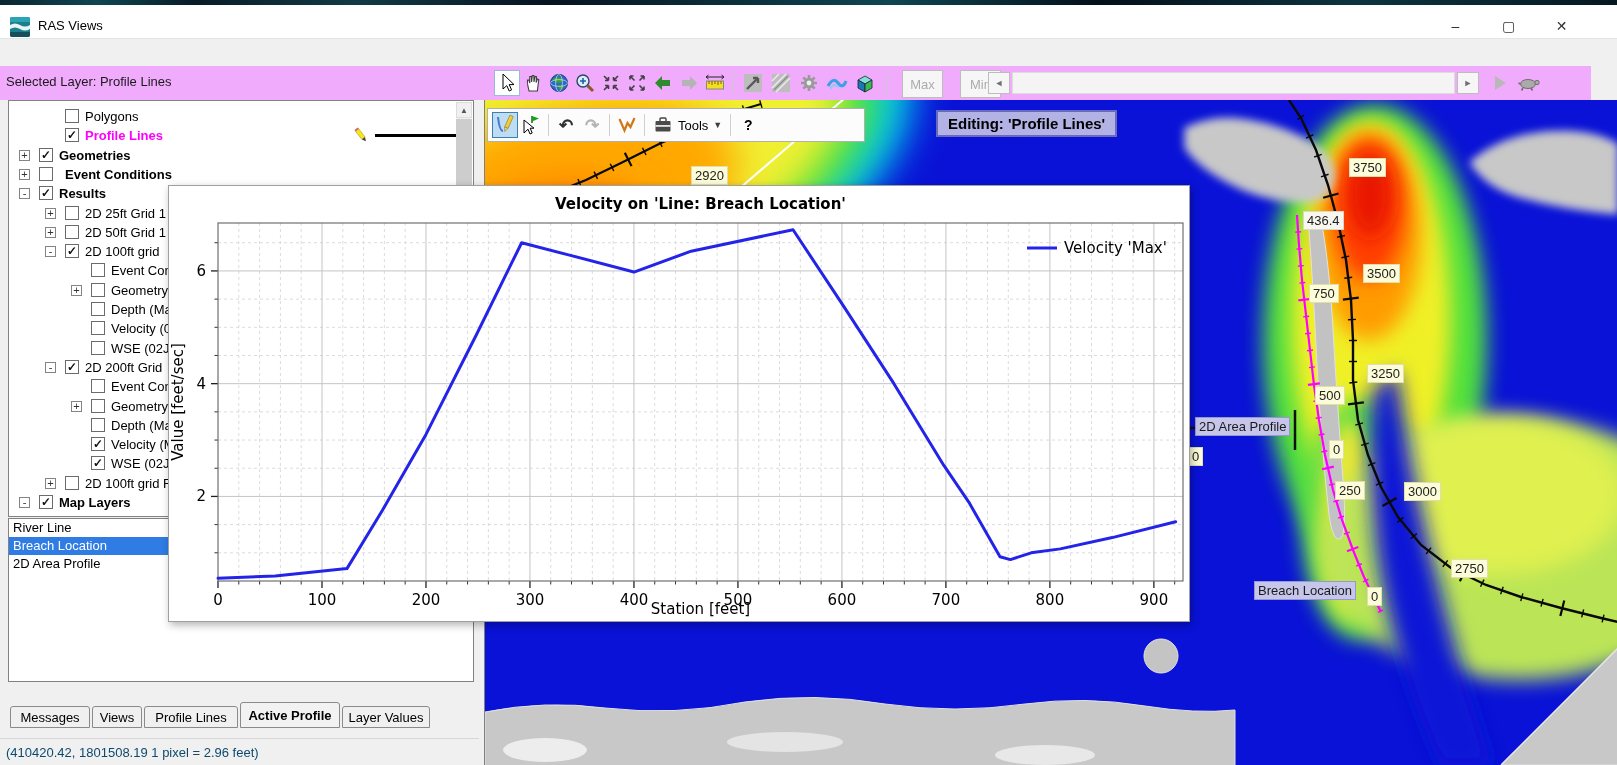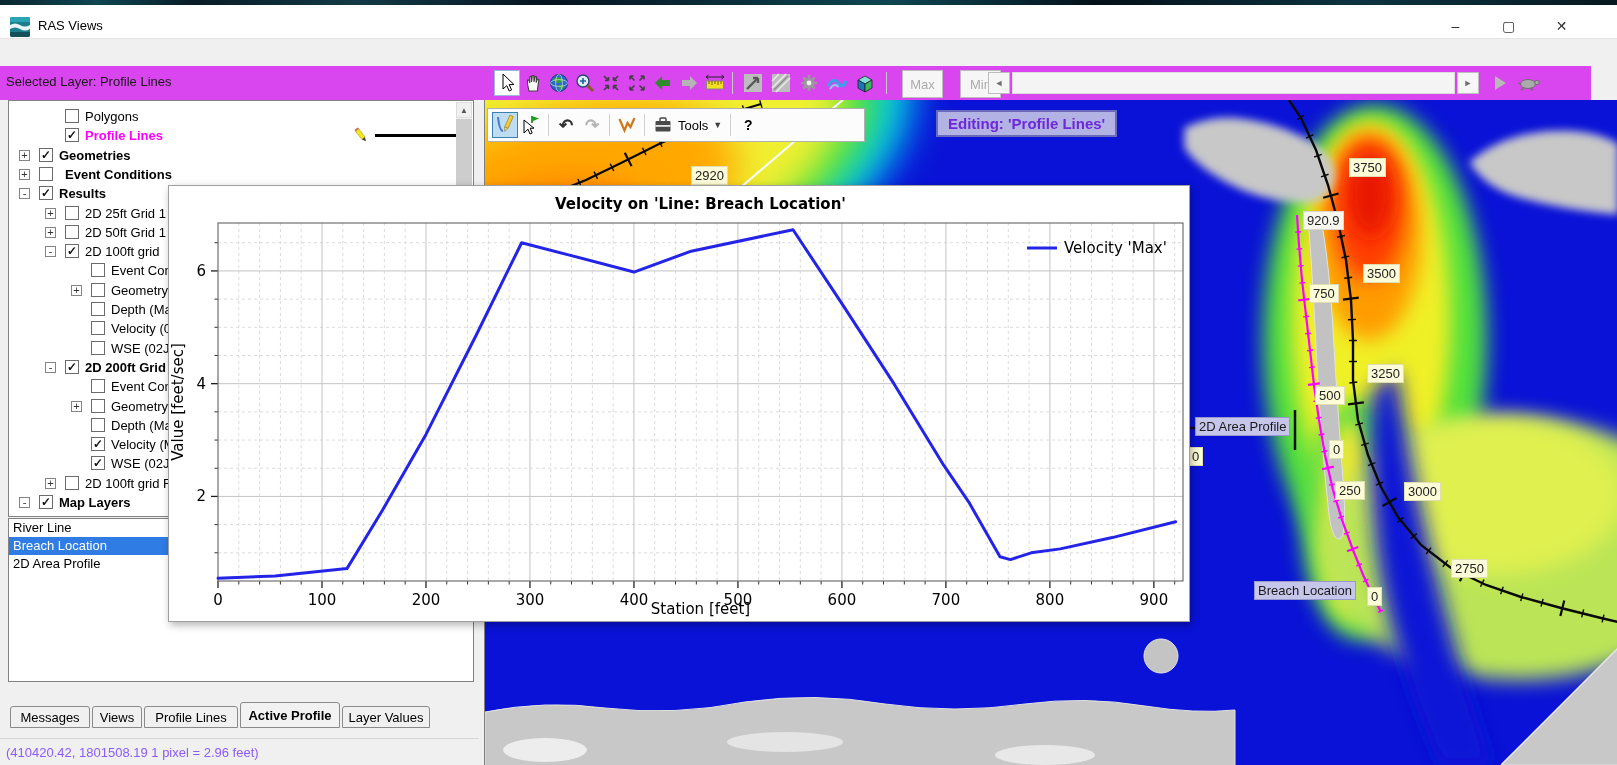--- a/index.html
+++ b/index.html
@@ -12,21 +12,21 @@
   
   #titlebar{left:0;top:5px;width:1617px;height:33px;background:#ffffff;border-bottom:1px solid #e4e4e4;}
   #app-icon{left:10px;top:12px;width:20px;height:20px;border-radius:2px;overflow:hidden;}
   #title-text{left:38px;top:13px;font-size:13px;}
   .win-btn{top:5px;width:47px;height:32px;display:flex;align-items:center;justify-content:center;
     font-size:14px;color:#333;}
   
   #menubar{left:0;top:38px;width:1617px;height:28px;background:#f0f0f0;display:flex;align-items:center;padding-left:18px;box-sizing:border-box;}
   .menu-item{font-size:13px;margin-right:26px;padding:3px 6px;}
   
-  #toolrow{left:0;top:66px;width:1591px;height:34px;background:#d946ef;}
+  #toolrow{left:0;top:66px;width:1591px;height:34px;background:#f0abfc;}
   #sel-layer{left:6px;top:8px;font-size:13px;color:#1a1a1a;}
   .tbtn{top:4px;width:26px;height:26px;display:flex;align-items:center;justify-content:center;}
   .tbtn.sel{background:#fff;border:1px solid #9ab8d8;box-sizing:border-box;}
   .tsep{top:6px;width:1px;height:22px;background:#c8c8c8;}
   .dis-btn{top:4px;height:26px;background:#f6f6f6;border:1px solid #bdbdbd;color:#acacac;
     font-size:13px;display:flex;align-items:center;justify-content:center;}
   #anim-track{left:1012px;top:6px;width:443px;height:22px;background:#f4f4f4;border:1px solid #dcdcdc;box-sizing:border-box;}
   .small-arrow-btn{top:6px;width:22px;height:22px;background:#f6f6f6;border:1px solid #bdbdbd;box-sizing:border-box;
     display:flex;align-items:center;justify-content:center;font-size:9px;color:#707070;}
   
@@ -44,29 +44,29 @@
   #tree-thumb{position:absolute;left:0;top:17px;width:16px;height:110px;background:#cdcdcd;}
   #profile-listbox{left:8px;top:418px;width:466px;height:164px;background:#fff;border:1px solid #828282;box-sizing:border-box;}
   .list-item{height:18px;font-size:13px;padding-left:4px;line-height:18px;white-space:nowrap;}
   .list-item.sel{background:#2e7ce4;color:#fff;}
   
   #tabs{left:2px;top:601px;width:477px;height:27px;}
   .tab{position:absolute;bottom:0;height:22px;background:#f0f0f0;border:1px solid #8a8a8a;border-radius:3px 3px 0 0;
     font-size:13px;display:flex;align-items:center;justify-content:center;box-sizing:border-box;}
   .tab.active{height:26px;font-weight:bold;z-index:2;background:#f2f2f2;}
   #statusbar{left:0;top:638px;width:479px;height:27px;background:#f0f0f0;border-top:1px solid #d6d6d6;}
-  #status-text{left:6px;top:6px;font-size:13px;color:#8b5cf6;}
+  #status-text{left:6px;top:6px;font-size:13px;color:#0c4a6e;}
   
   #map-area{left:484px;top:100px;width:1133px;height:665px;background:#0912d6;overflow:hidden;border-left:1px solid #808080;}
   .maplbl{position:absolute;font-size:13px;padding:0 3px;background:#fdfcd8;border:1px solid #e0ddae;color:#222;
     white-space:nowrap;z-index:5;line-height:17px;}
   .maplbl.whitebg{background:#f7f7f0;border-color:#d8d8cc;}
   .maplbl.purple{background:#c6c6ea;border-color:#9898cc;color:#1a1a1a;}
   #editing-banner{position:absolute;left:451px;top:10px;background:#b2b2e4;border:2px solid #6a6abc;
-    font-size:15px;font-weight:bold;color:#6d28d9;padding:3px 10px;z-index:6;}
+    font-size:15px;font-weight:bold;color:#000000;padding:3px 10px;z-index:6;}
   
   #edit-toolbar{position:absolute;left:2px;top:8px;width:378px;height:34px;background:#fcfcfc;
     border:1px solid #b0b0b0;box-sizing:border-box;z-index:6;display:flex;align-items:center;padding:0 4px;}
   .ebtn{width:26px;height:26px;display:flex;align-items:center;justify-content:center;font-size:16px;}
   .ebtn.sel{background:#bfddf2;border:1px solid #3c7fb1;box-sizing:border-box;}
   .esep{width:1px;height:22px;background:#d0d0d0;margin:0 4px;}
   #tools-group{display:flex;align-items:center;gap:5px;font-size:13px;padding:0 4px;}
   
   #chart-window{left:168px;top:185px;width:1022px;height:437px;background:#fff;border:1px solid #a0a0a0;
     box-sizing:border-box;z-index:60;box-shadow:2px 3px 8px rgba(0,0,0,.30);}
@@ -291,21 +291,21 @@
             <div class="cb" style="left: 82px;"></div>
             <div class="tree-label" style="left: 102px;">Velocity (0</div>
           </div>
           <div class="tree-row" style="top: 237.6px;">
             <div class="cb" style="left: 82px;"></div>
             <div class="tree-label" style="left: 102px;">WSE (02J</div>
           </div>
           <div class="tree-row" style="top: 256.9px;">
             <div class="expand-box" style="left: 36px;">-</div>
             <div class="cb" style="left: 56px;">✓</div>
-            <div class="tree-label" style="left: 76px; font-weight: bold;">2D 200ft Grid</div>
+            <div class="tree-label" style="left: 76px;">2D 200ft Grid</div>
           </div>
           <div class="tree-row" style="top: 276.2px;">
             <div class="cb" style="left: 82px;"></div>
             <div class="tree-label" style="left: 102px;">Event Con</div>
           </div>
           <div class="tree-row" style="top: 295.5px;">
             <div class="expand-box" style="left: 62px;">+</div>
             <div class="cb" style="left: 82px;"></div>
             <div class="tree-label" style="left: 102px;">Geometry</div>
           </div>
@@ -531,21 +531,21 @@
       <div class="esep"></div>
       <div class="ebtn" style="font-weight:bold;font-size:14px">?</div>
     </div>
 
     <div id="editing-banner">Editing: 'Profile Lines'</div>
 
     
     <div class="maplbl" style="left:282px;top:17px">5500</div>
     <div class="maplbl" style="left:206px;top:66px">2920</div>
     <div class="maplbl" style="left:864px;top:58px">3750</div>
-    <div class="maplbl whitebg" style="left:818px;top:111px">920.9</div>
+    <div class="maplbl whitebg" style="left:818px;top:111px">436.4</div>
     <div class="maplbl" style="left:824px;top:184px">750</div>
     <div class="maplbl" style="left:878px;top:164px">3500</div>
     <div class="maplbl" style="left:882px;top:264px">3250</div>
     <div class="maplbl" style="left:830px;top:286px">500</div>
     <div class="maplbl purple" style="left:710px;top:317px">2D Area Profile</div>
     <div class="maplbl" style="left:844px;top:340px">0</div>
     <div class="maplbl" style="left:703px;top:347px">0</div>
     <div class="maplbl" style="left:850px;top:381px">250</div>
     <div class="maplbl" style="left:919px;top:382px">3000</div>
     <div class="maplbl" style="left:966px;top:459px">2750</div>

